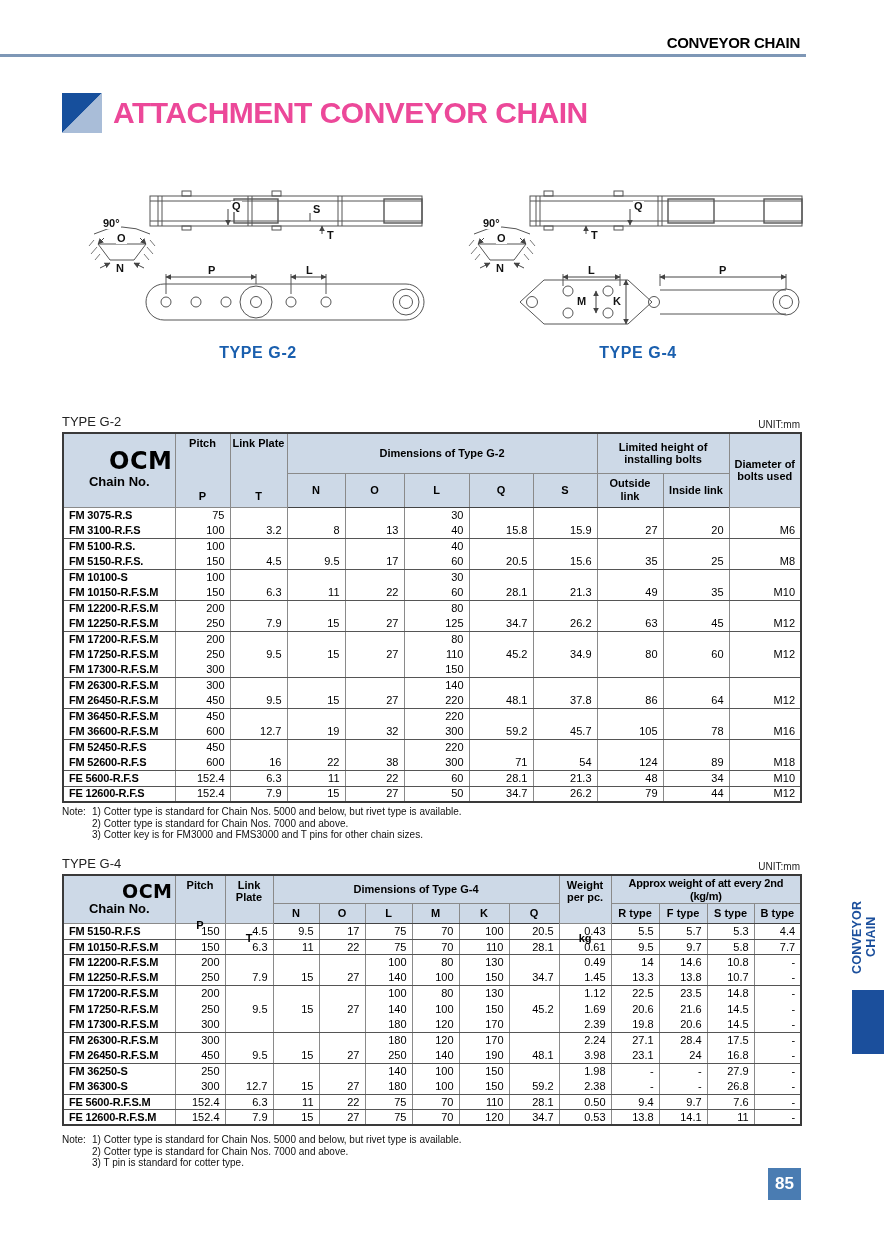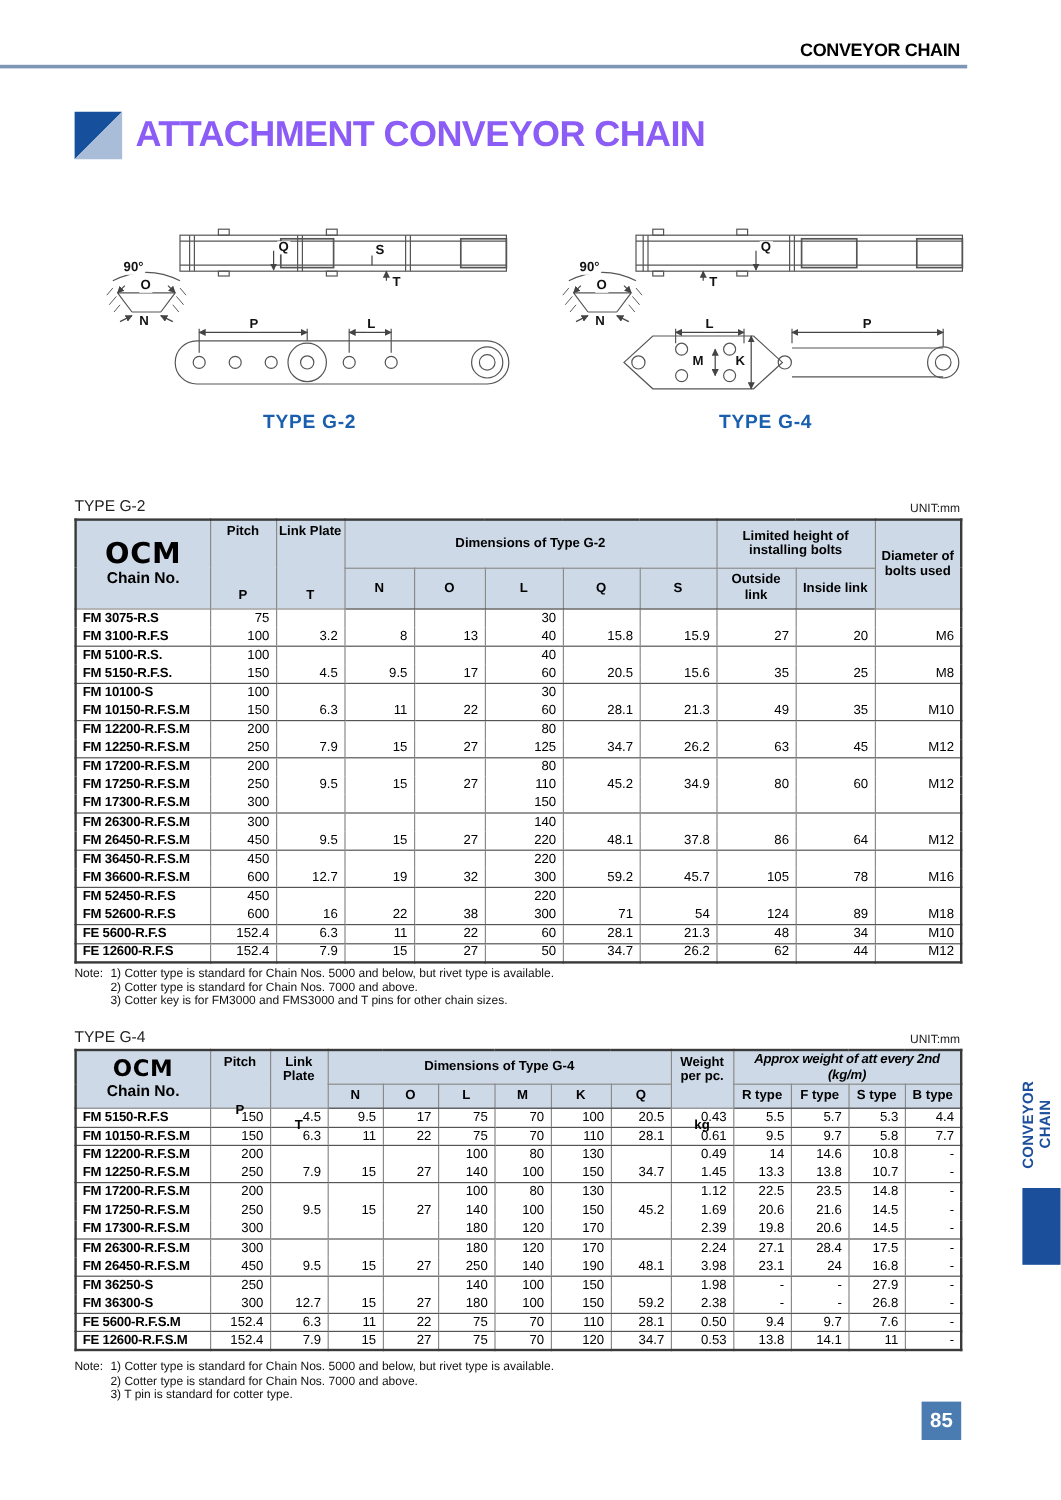--- a/index.html
+++ b/index.html
@@ -9,21 +9,21 @@
     font-family:"Liberation Sans", sans-serif; color:#000; overflow:hidden;
   }
 
   
   .top-label { position:absolute; top:34px; right:84px; font-size:15px; font-weight:800; letter-spacing:-0.3px; }
   .top-rule  { position:absolute; top:54px; left:0; width:806px; height:3px; background:#7e97b6; }
 
   
   .title-row { position:absolute; top:93px; left:62px; display:flex; align-items:center; gap:11px; }
   .title-icon { width:40px; height:40px; display:block; }
-  .page-title { font-size:30px; font-weight:700; color:#8b5cf6; letter-spacing:-0.5px; }
+  .page-title { font-size:30px; font-weight:700; color:#ec4899; letter-spacing:-0.5px; }
 
   
   .diagram { position:absolute; top:182px; width:340px; height:160px; }
   .diagram.g2 { left:88px; }
   .diagram.g4 { left:468px; }
   .diagram svg { position:absolute; inset:0; }
   .dim-label { position:absolute; font-size:11px; font-weight:700; color:#111; background:#fff; padding:0 1px; line-height:1; }
   .diagram-caption { position:absolute; top:344px; width:340px; text-align:center;
     font-size:16px; font-weight:700; color:#1a5fae; letter-spacing:0.6px; }
   .diagram-caption.g2 { left:88px; }
@@ -37,27 +37,27 @@
   table.spec th { background:#cdd9e7; border:1px solid #8a8a8a; font-size:11px; font-weight:700;
     text-align:center; vertical-align:middle; padding:1px 2px; line-height:1.15; }
   table.spec td { border-left:1px solid #8a8a8a; font-size:11px; height:15.5px; padding:0 5px;
     text-align:right; white-space:nowrap; line-height:1; }
   table.spec td.chain { text-align:left; font-weight:700; letter-spacing:-0.2px; }
   table.spec tr.gend td { border-bottom:1.4px solid #555; }
   table.spec thead tr:last-child th { border-bottom:1.5px solid #444; }
   .vstack { display:flex; flex-direction:column; justify-content:space-between; align-items:center;gap:28px; }
   .vs-g2 { height:66px; } .vs-g4 { height:42px; }
   .dimletter { font-size:11px; font-weight:700; padding-bottom:1px; }
-  .ocm { font-family:"DejaVu Sans", sans-serif; font-weight:900; font-size:24px; line-height:0.95; letter-spacing:0.5px; }
+  .ocm { font-family:"DejaVu Sans", sans-serif; font-weight:900; font-size:24px; line-height:0.95; letter-spacing:0.5px;text-align:right; }
   .t-g4 .ocm { font-size:19px; }
   .chainno { font-size:13px; font-weight:700; margin-top:2px; }
   .t-g2 { top:432px; } .t-g4 { top:874px; }
   .t-g2 thead tr.h1 th { height:40px; } .t-g2 thead tr.h2 th { height:34px; }
   .t-g4 thead tr.h1 th { height:26px; } .t-g4 thead tr.h2 th { height:20px; }
-  .approx-h { font-size:10px; letter-spacing:-0.2px;font-style:italic; }
+  .approx-h { font-size:10px; letter-spacing:-0.2px; }
 
   
   .notes { position:absolute; left:62px; display:flex; font-size:10px; line-height:11.5px; color:#111; }
   .notes .nlabel { width:30px; flex:none; }
   .notes-g2 { top:806px; } .notes-g4 { top:1134px; }
 
   
   .sidebar-text { position:absolute; left:850px; top:886px; height:102px; width:26px;
     writing-mode:vertical-rl; transform:rotate(180deg);
     font-size:12.5px; font-weight:800; color:#1b4f9c; letter-spacing:0.2px; text-align:center; }
@@ -504,21 +504,21 @@
         </tr>
         <tr class="gend">
           <td class="chain">FE 12600-R.F.S</td>
           <td>152.4</td>
           <td>7.9</td>
           <td>15</td>
           <td>27</td>
           <td>50</td>
           <td>34.7</td>
           <td>26.2</td>
-          <td>62</td>
+          <td>79</td>
           <td>44</td>
           <td>M12</td>
         </tr>
       </tbody>
   </table>
 
   <div class="notes notes-g2">
     <span class="nlabel">Note:</span>
     <div class="nlines">
       <div>1) Cotter type is standard for Chain Nos. 5000 and below, but rivet type is available.</div>

